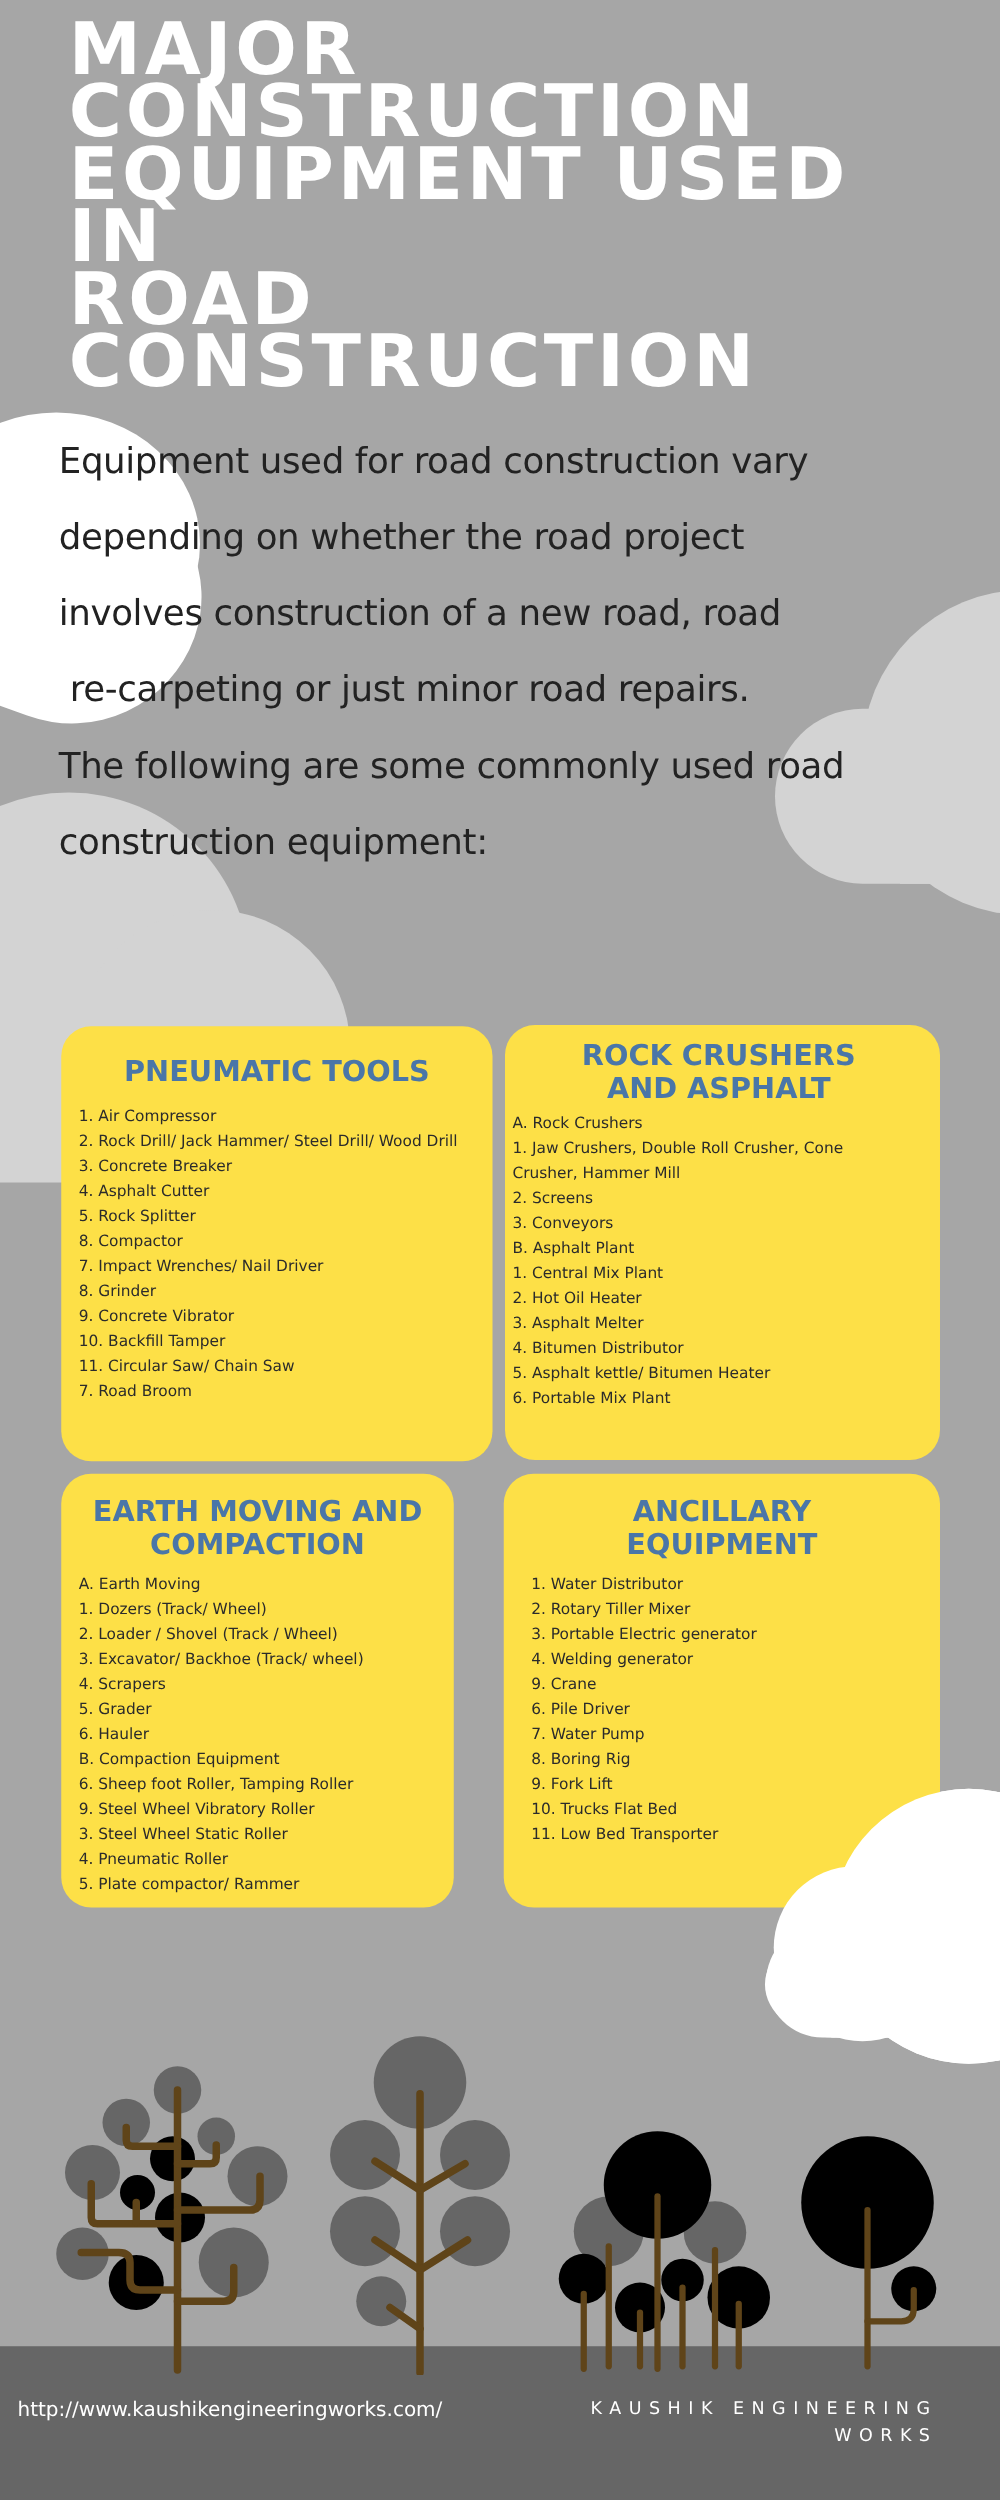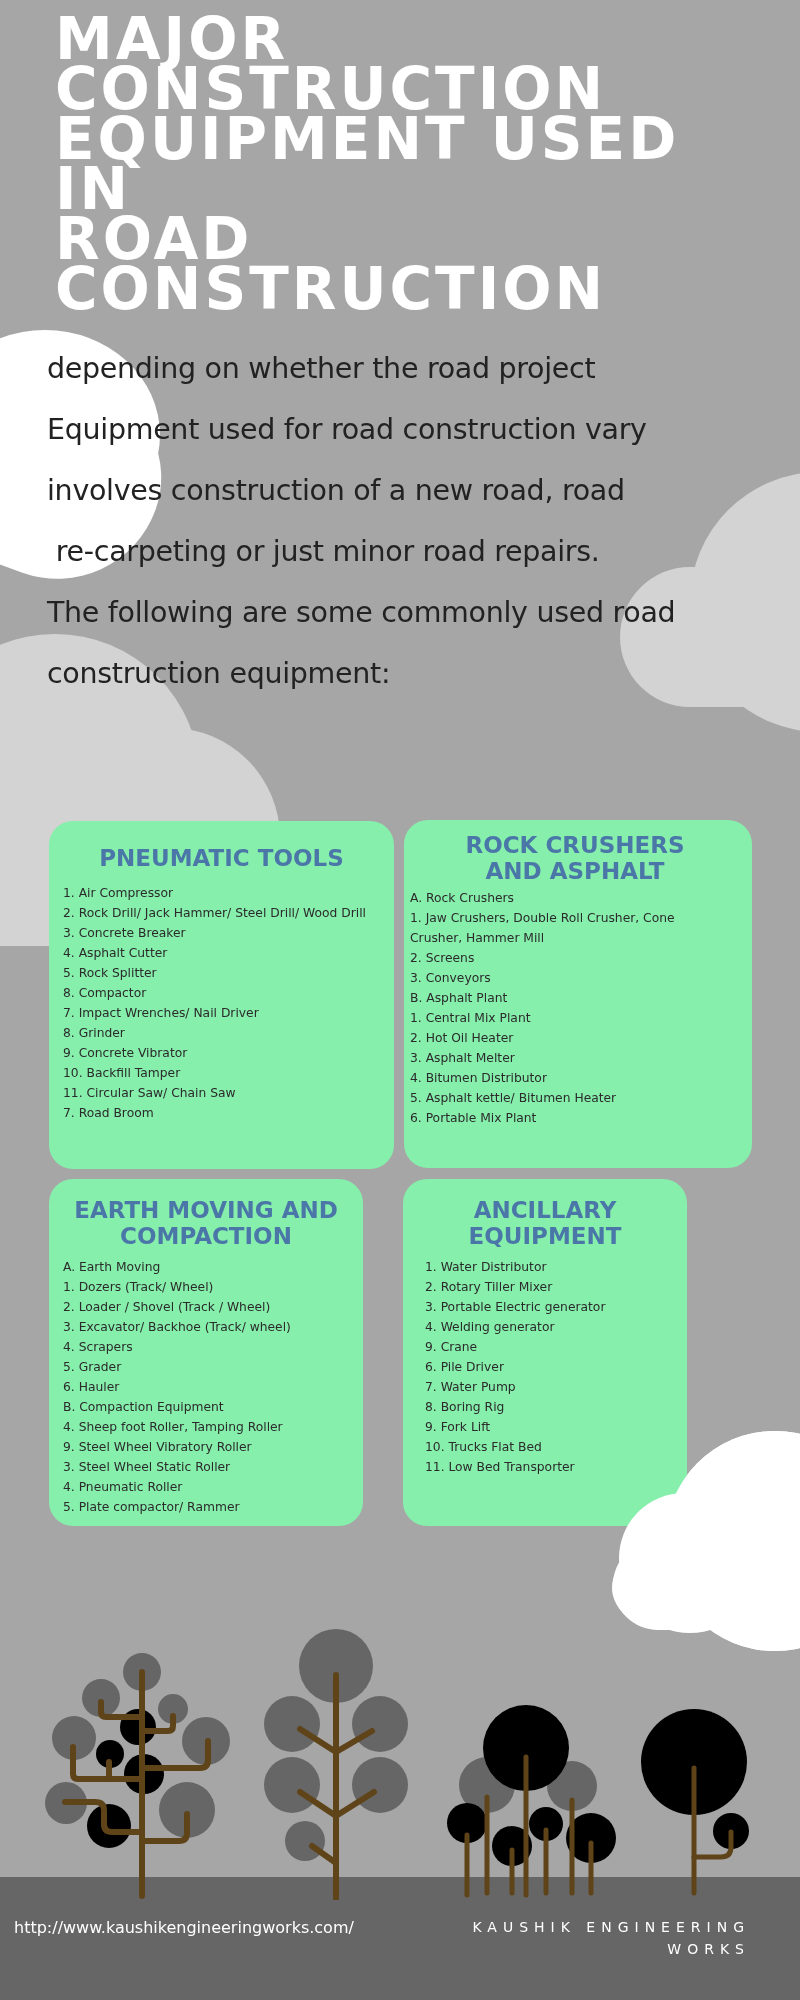--- a/index.html
+++ b/index.html
@@ -43,21 +43,21 @@
     line-height: 61px;
     font-weight: normal;
     letter-spacing: -0.3px;
     z-index: 5;
   }
   .intro-line { display: block; white-space: nowrap; }
 
   
   .card {
     position: absolute;
-    background: #86efac;
+    background: #fde047;
     border-radius: 24px;
     z-index: 6;
     padding: 0 14px;
   }
   .card-title {
     color: #4a76a8;
     font-family: "DejaVu Sans", sans-serif;
     font-weight: bold;
     font-size: 23px;
     line-height: 26px;
@@ -128,22 +128,22 @@
 
 <h1 class="title">
   <span class="title-line">MAJOR</span>
   <span class="title-line">CONSTRUCTION</span>
   <span class="title-line">EQUIPMENT USED IN</span>
   <span class="title-line">ROAD</span>
   <span class="title-line">CONSTRUCTION</span>
 </h1>
 
 <div class="intro">
+  <span class="intro-line">Equipment used for road construction vary</span>
   <span class="intro-line">depending on whether the road project</span>
-  <span class="intro-line">Equipment used for road construction vary</span>
   <span class="intro-line">involves construction of a new road, road</span>
   <span class="intro-line" style="white-space:pre;"> re-carpeting or just minor road repairs.</span>
   <span class="intro-line">The following are some commonly used road</span>
   <span class="intro-line">construction equipment:</span>
 </div>
 
 <section class="card" style="left:49px;top:821px;width:345px;height:348px;">
   <h2 class="card-title" style="margin-top:24px;margin-bottom:12px;">PNEUMATIC TOOLS</h2>
   <ul class="card-list" style="padding-left:0;">
     <li class="card-item">1. Air Compressor</li>
@@ -188,29 +188,29 @@
   </h2>
   <ul class="card-list">
     <li class="card-item">A. Earth Moving</li>
     <li class="card-item">1. Dozers (Track/ Wheel)</li>
     <li class="card-item">2. Loader / Shovel (Track / Wheel)</li>
     <li class="card-item">3. Excavator/ Backhoe (Track/ wheel)</li>
     <li class="card-item">4. Scrapers</li>
     <li class="card-item">5. Grader</li>
     <li class="card-item">6. Hauler</li>
     <li class="card-item">B. Compaction Equipment</li>
-    <li class="card-item">4. Sheep foot Roller, Tamping Roller</li>
+    <li class="card-item">6. Sheep foot Roller, Tamping Roller</li>
     <li class="card-item">9. Steel Wheel Vibratory Roller</li>
     <li class="card-item">3. Steel Wheel Static Roller</li>
     <li class="card-item">4. Pneumatic Roller</li>
     <li class="card-item">5. Plate compactor/ Rammer</li>
   </ul>
 </section>
 
-<section class="card" style="left:403px;top:1179px;width:284px;height:347px;padding:0 14px 0 22px;">
+<section class="card" style="left:403px;top:1179px;width:349px;height:347px;padding:0 14px 0 22px;">
   <h2 class="card-title" style="margin-top:18px;margin-bottom:8px;padding-right:8px;">
     <span style="display:block;">ANCILLARY</span>
     <span style="display:block;">EQUIPMENT</span>
   </h2>
   <ul class="card-list">
     <li class="card-item">1. Water Distributor</li>
     <li class="card-item">2. Rotary Tiller Mixer</li>
     <li class="card-item">3. Portable Electric generator</li>
     <li class="card-item">4. Welding generator</li>
     <li class="card-item">9. Crane</li>

